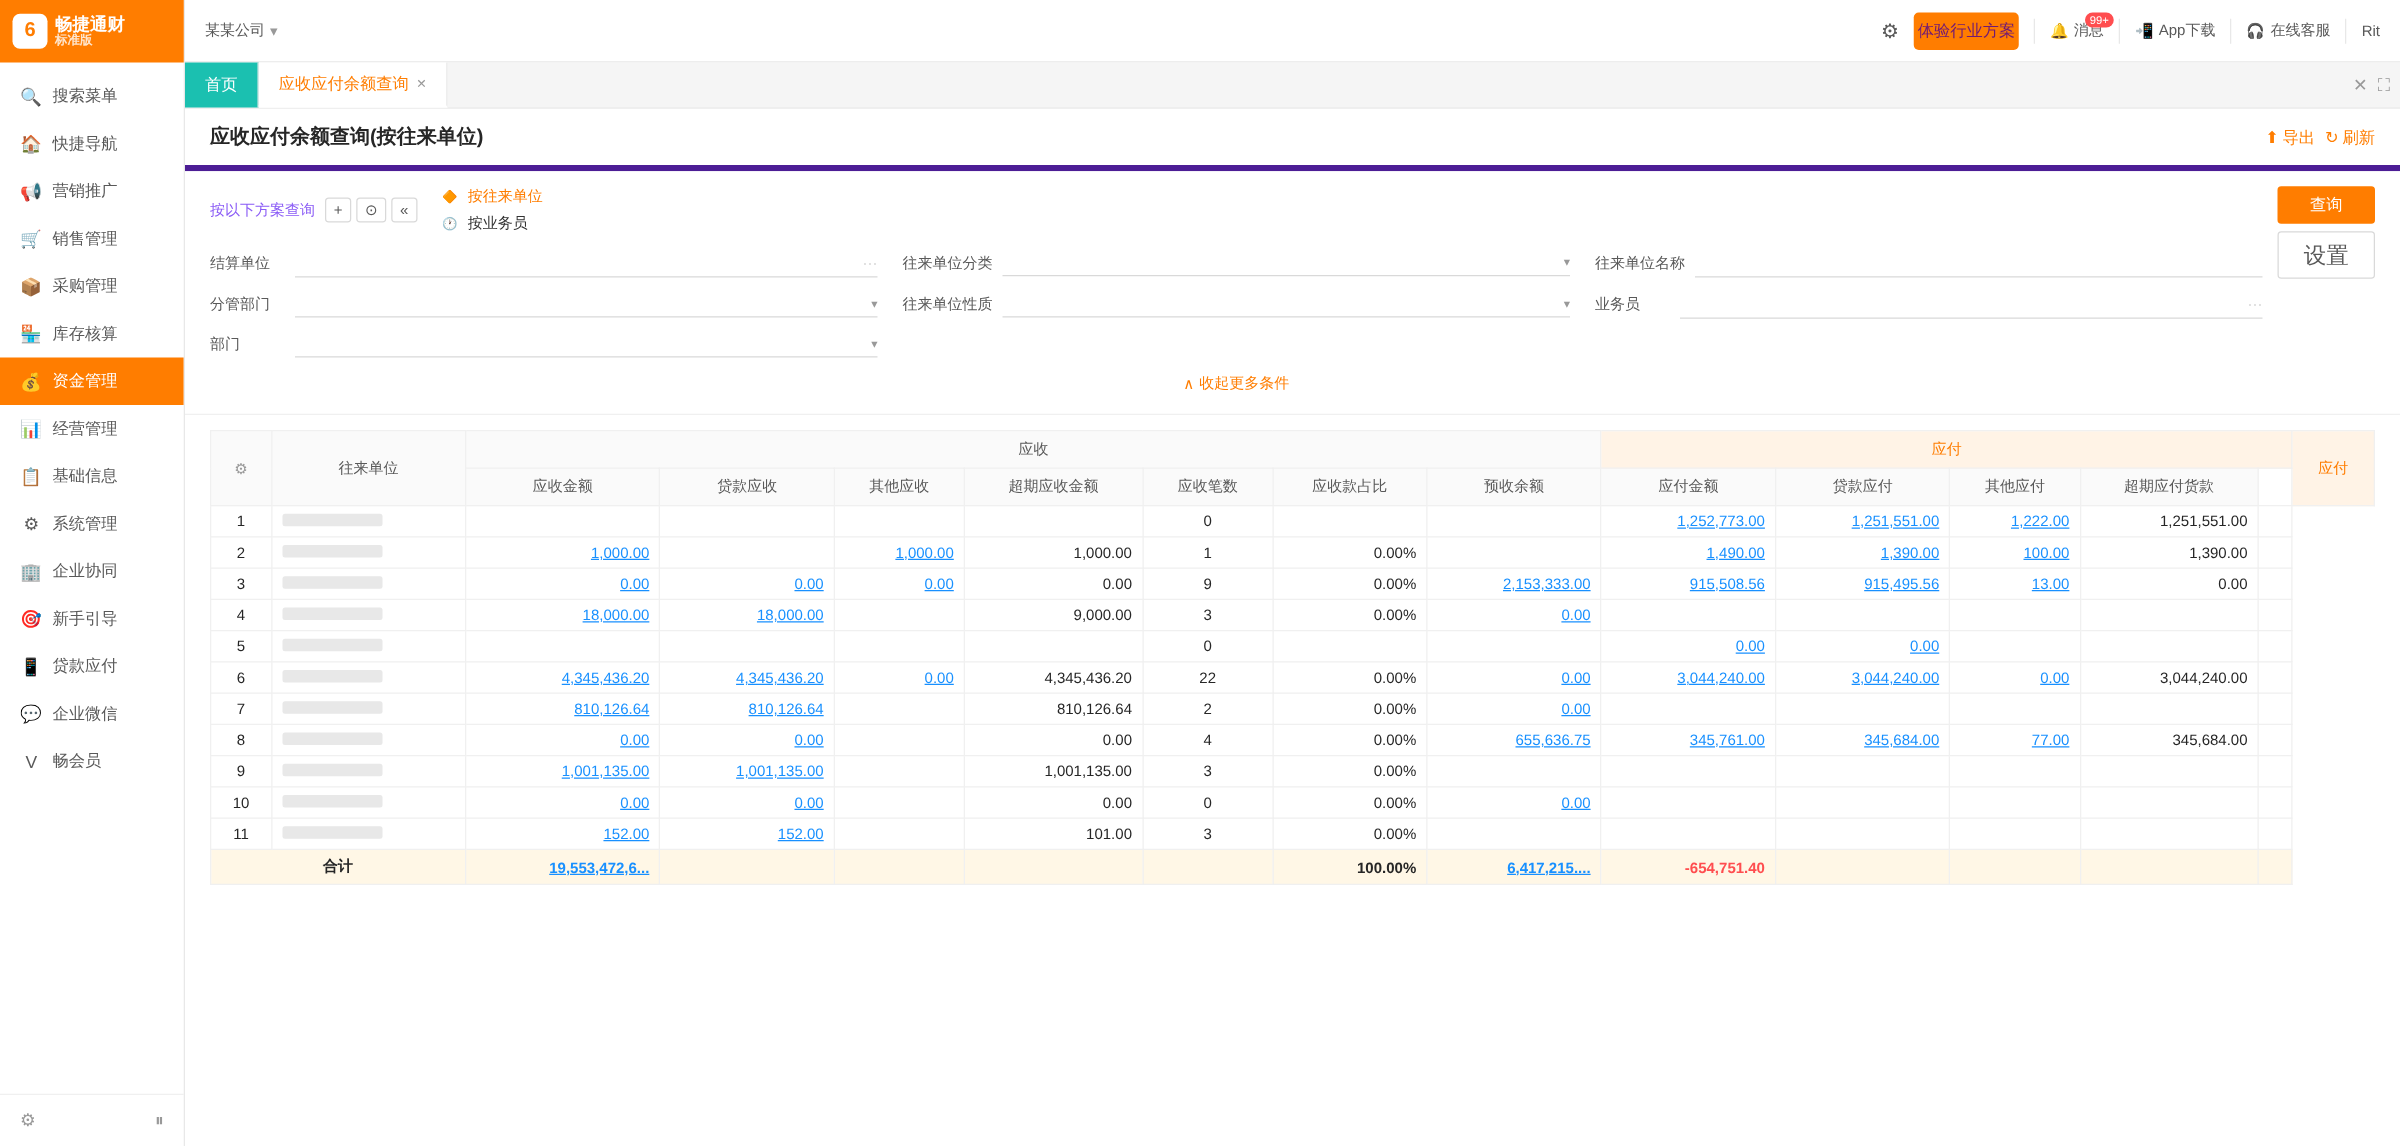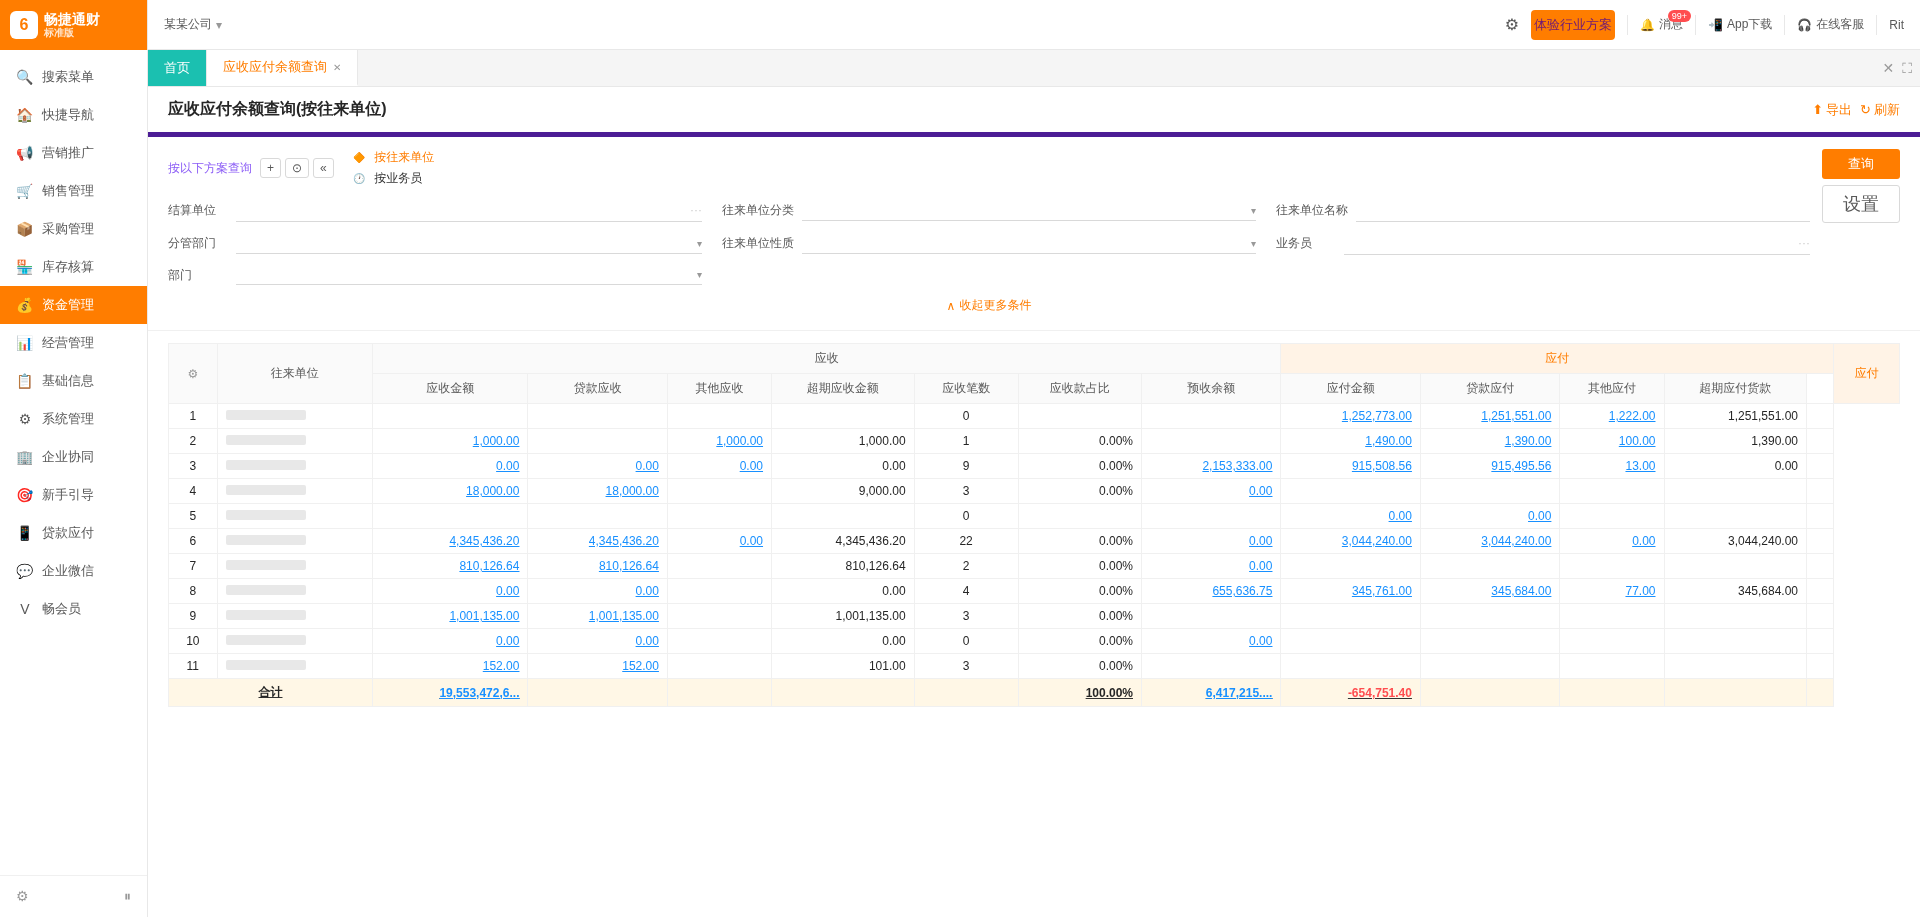--- a/index.html
+++ b/index.html
@@ -74,21 +74,21 @@
     .filter-with-actions { display: flex; }
 
     
     .table-container { padding: 0 20px 20px; margin-top: 12px; overflow-x: auto; }
     .data-table { width: 100%; border-collapse: collapse; font-size: 12px; }
     .data-table th { background: #fafafa; border: 1px solid #f0f0f0; padding: 6px 8px; text-align: center; color: #595959; font-weight: normal; white-space: nowrap; }
     .data-table td { border: 1px solid #f0f0f0; padding: 5px 8px; text-align: right; color: #262626; white-space: nowrap; }
     .data-table td.text-left { text-align: left; }
     .data-table td.text-center { text-align: center; }
     .data-table .link { color: #1890ff; text-decoration: underline; cursor: pointer; }
-    .data-table .total-row { background: #fff7e6; font-weight: bold; text-decoration: underline; }
+    .data-table .total-row { background: #fff7e6; font-weight: bold; }
     .th-group { background: #f0f9f8; color: #1bc0b0; }
     .th-subgroup { background: #fafafa; }
     .row-num { color: #999; text-align: center; }
     .settings-icon { color: #999; cursor: pointer; }
     .masked { display: inline-block; width: 80px; height: 10px; background: #e8e8e8; border-radius: 2px; }
 
     
     .table-scroll { overflow-x: auto; overflow-y: auto; max-height: 380px; }
     .table-scroll::-webkit-scrollbar { width: 6px; height: 6px; }
     .table-scroll::-webkit-scrollbar-thumb { background: #d9d9d9; border-radius: 3px; }

